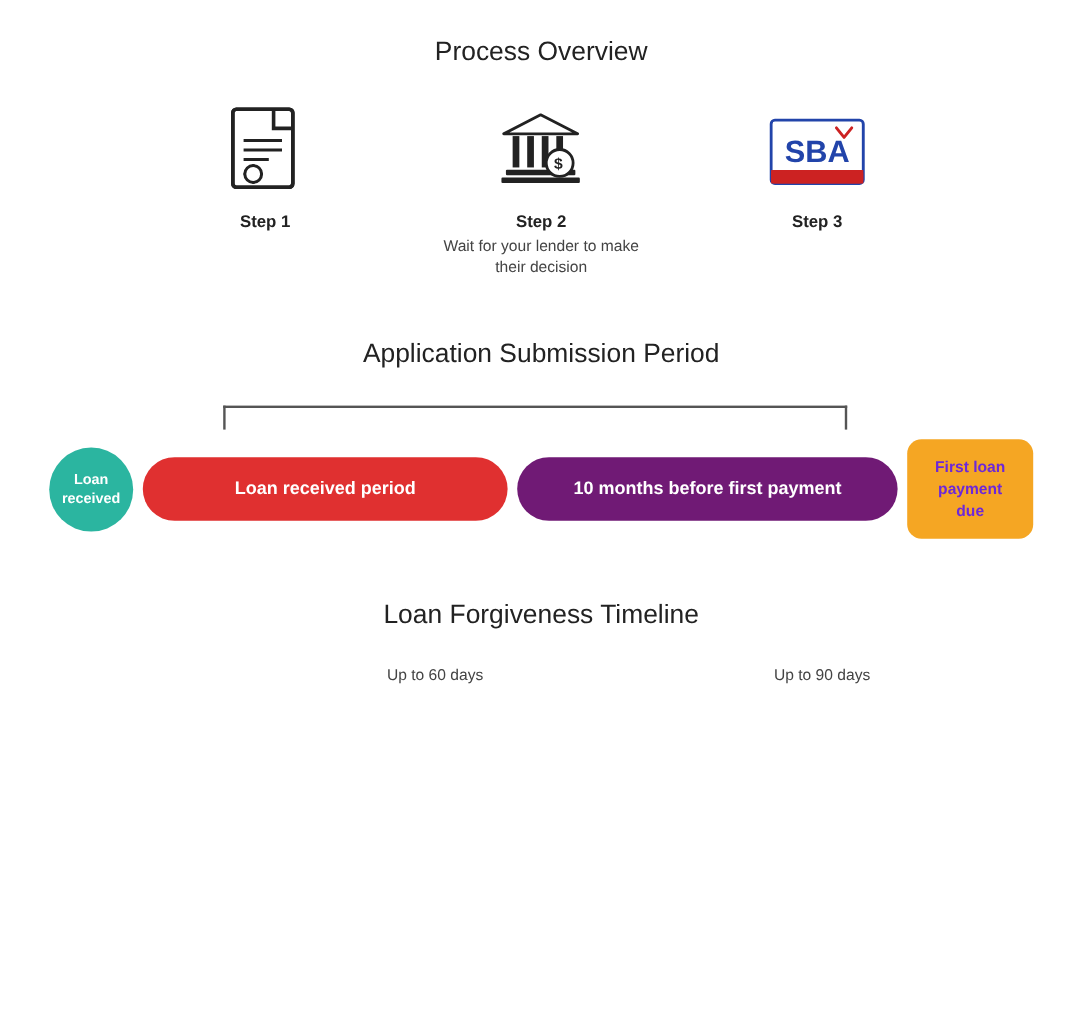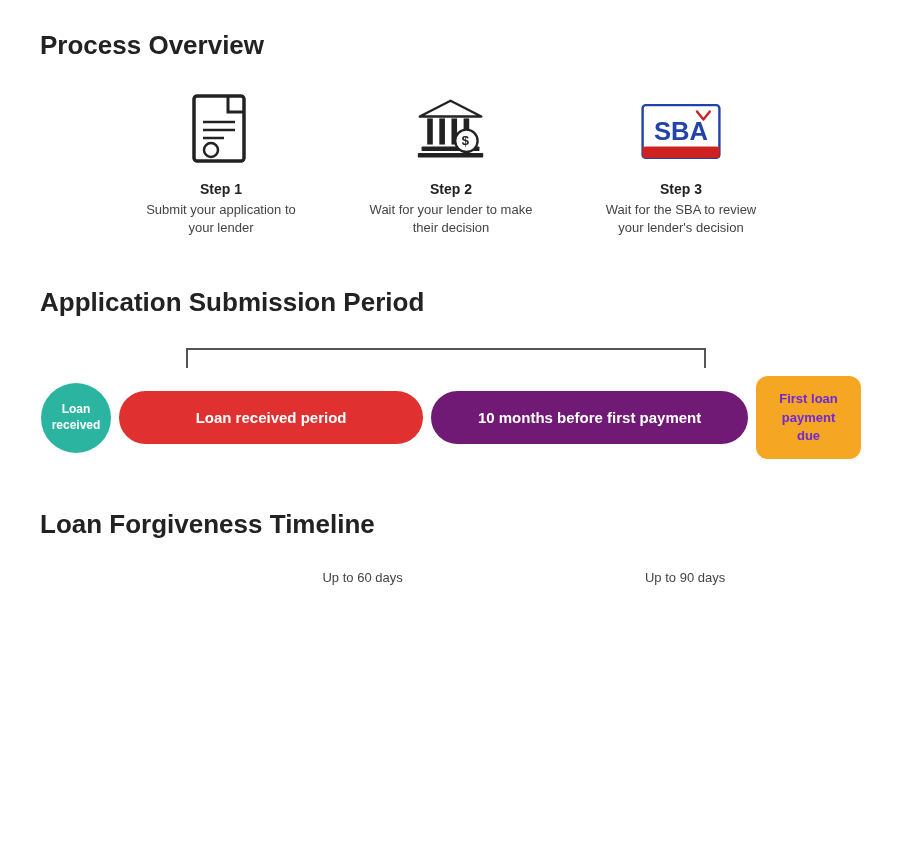--- a/index.html
+++ b/index.html
@@ -11,23 +11,23 @@
       min-height: 861px;
     }
 
     .page {
       width: 902px;
       padding: 30px 40px;
     }
 
     
     .section-title {
-      font-size: 26px;
-      font-weight: 700;
-      text-align: left;
+      font-size: 22px;
+      font-weight: 400;
+      text-align: center;
       margin-bottom: 30px;
     }
 
     .steps-row {
       display: flex;
       justify-content: center;
       gap: 60px;
       margin-bottom: 50px;
     }
 
@@ -282,21 +282,20 @@
             <line x1="14" y1="44" x2="35" y2="44" stroke="#222" stroke-width="2.5"></line>
 
             <circle cx="22" cy="56" r="7" stroke="#222" stroke-width="2.5" fill="none"></circle>
             <line x1="22" y1="50" x2="22" y2="48" stroke="#222" stroke-width="2"></line>
             <line x1="22" y1="62" x2="22" y2="64" stroke="#222" stroke-width="2"></line>
             <line x1="16" y1="56" x2="14" y2="56" stroke="#222" stroke-width="2"></line>
             <line x1="28" y1="56" x2="30" y2="56" stroke="#222" stroke-width="2"></line>
           </svg>
         </div>
         <div class="step-label">Step 1</div>
-        <div class="step-desc">Submit your application to your lender</div>
       </div>
 
       <div class="step">
         <div class="step-icon">
 
           <svg class="bank-icon" viewBox="0 0 75 75" fill="none" xmlns="http://www.w3.org/2000/svg">
 
             <polygon points="37,5 70,22 4,22" stroke="#222" stroke-width="2.5" fill="none" stroke-linejoin="round"></polygon>
 
             <rect x="12" y="24" width="6" height="28" fill="#222"></rect>
@@ -324,21 +323,20 @@
 
             <rect x="2" y="54" width="96" height="14" rx="0" fill="#cc2222"></rect>
             <rect x="2" y="54" width="96" height="14" rx="4" fill="#cc2222"></rect>
 
             <text x="50" y="46" font-size="32" font-weight="900" text-anchor="middle" fill="#2244aa" font-family="Arial, sans-serif">SBA</text>
 
             <polyline points="70,10 78,20 86,10" stroke="#cc2222" stroke-width="3" fill="none" stroke-linecap="round" stroke-linejoin="round"></polyline>
           </svg>
         </div>
         <div class="step-label">Step 3</div>
-        <div class="step-desc">Wait for the SBA to review your lender's decision</div>
       </div>
 
     </div>
   </div>
 
   <div class="submission-section">
     <h2 class="section-title">Application Submission Period</h2>
 
     <div class="timeline-container">
 

